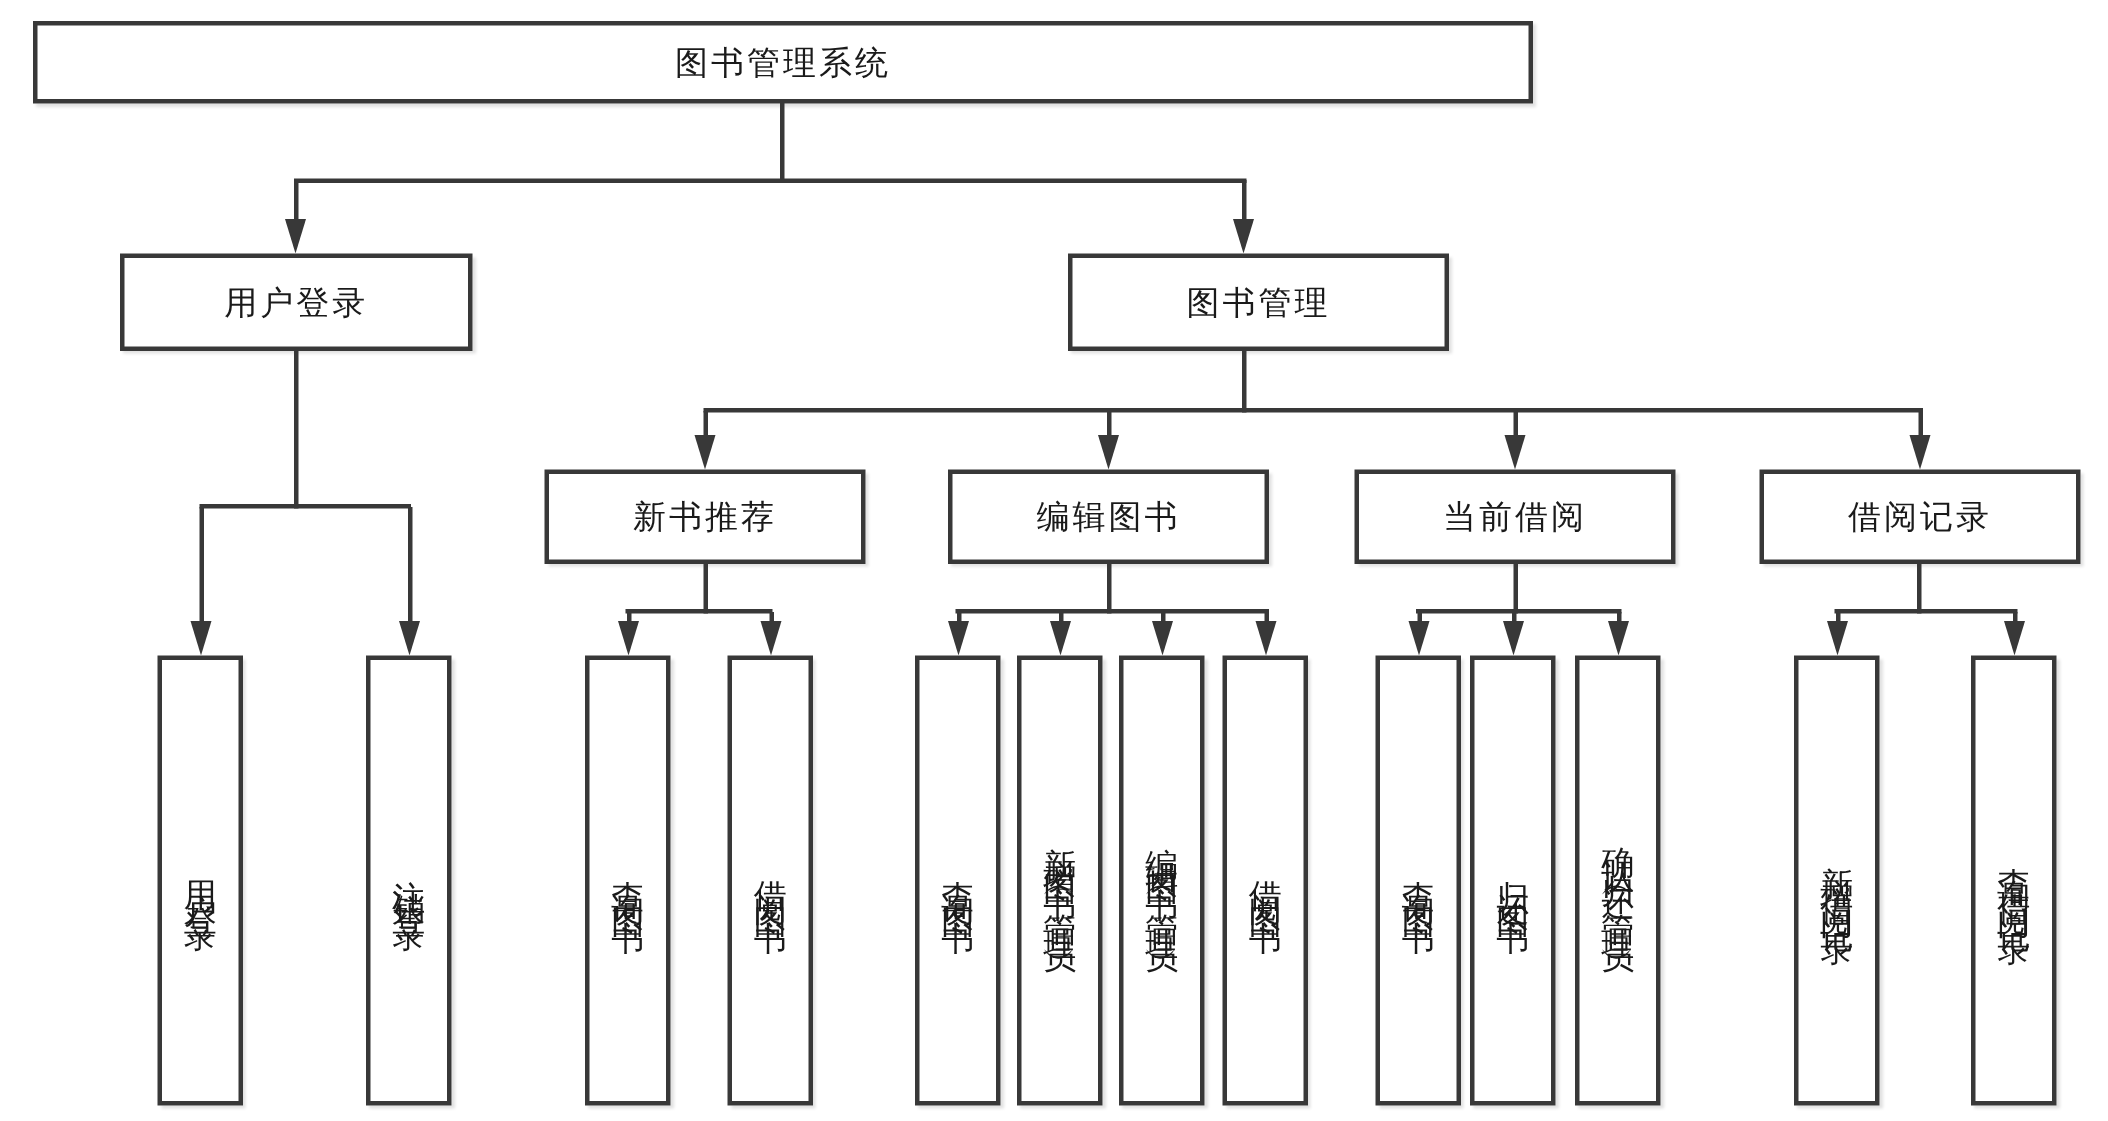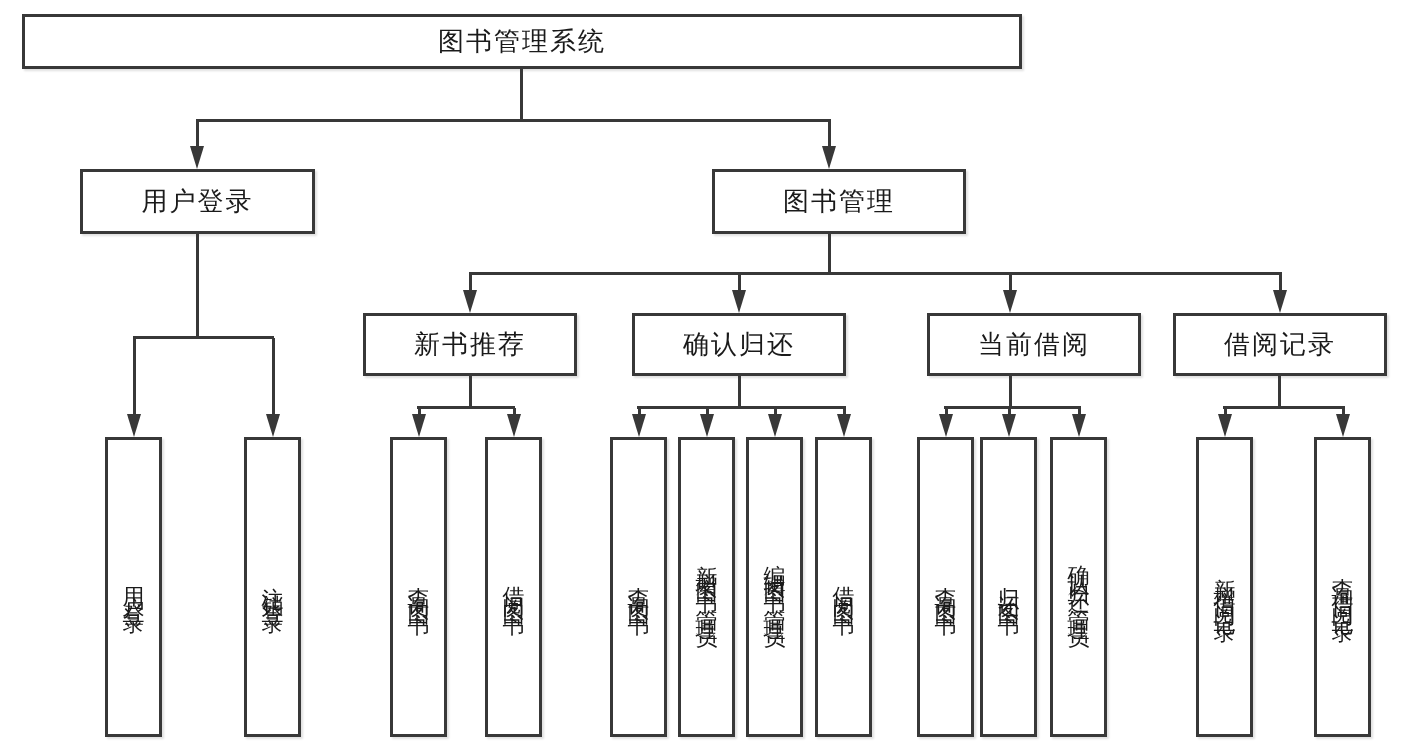--- a/index.html
+++ b/index.html
@@ -17,21 +17,21 @@
     position: absolute;
     box-sizing: border-box;
     background: #ffffff;
     border: 3px solid #383838;
     display: flex;
     align-items: center;
     justify-content: center;
     box-shadow: 2px 2px 2px rgba(0,0,0,0.12);
   }
   .node .lbl {
-    font-size: 26px;
+    font-size: 22px;
     letter-spacing: 2px;
     white-space: nowrap;
   }
   .node .vlbl {
     writing-mode: vertical-rl;
     font-size: 22px;
     letter-spacing: 9px;
     line-height: 1;
     white-space: nowrap;
   }
@@ -96,23 +96,23 @@
   <div class="h" style="left:469px; top:272px; width:813px;"></div>
   <div class="arrow" style="left:463px;  top:274px; height:39px;"></div>
   <div class="arrow" style="left:732px;  top:274px; height:39px;"></div>
   <div class="arrow" style="left:1003px; top:274px; height:39px;"></div>
   <div class="arrow" style="left:1273px; top:274px; height:39px;"></div>
 
   <div class="node" style="left:363px; top:313px; width:214px; height:63px;text-align:center;">
     <span class="lbl">新书推荐</span>
   </div>
   <div class="node" style="left:632px; top:313px; width:214px; height:63px;">
-    <span class="lbl">确认归还</span>
+    <span class="lbl">编辑图书</span>
   </div>
-  <div class="node" style="left:903px; top:313px; width:214px; height:63px;margin-left:24px;">
+  <div class="node" style="left:903px; top:313px; width:214px; height:63px;">
     <span class="lbl">当前借阅</span>
   </div>
   <div class="node" style="left:1173px; top:313px; width:214px; height:63px;">
     <span class="lbl">借阅记录</span>
   </div>
 
   <div class="v" style="left:469px; top:376px; height:33px;"></div>
   <div class="h" style="left:417px; top:406px; width:98px;"></div>
   <div class="arrow" style="left:412px; top:408px; height:29px;"></div>
   <div class="arrow" style="left:507px; top:408px; height:29px;"></div>

